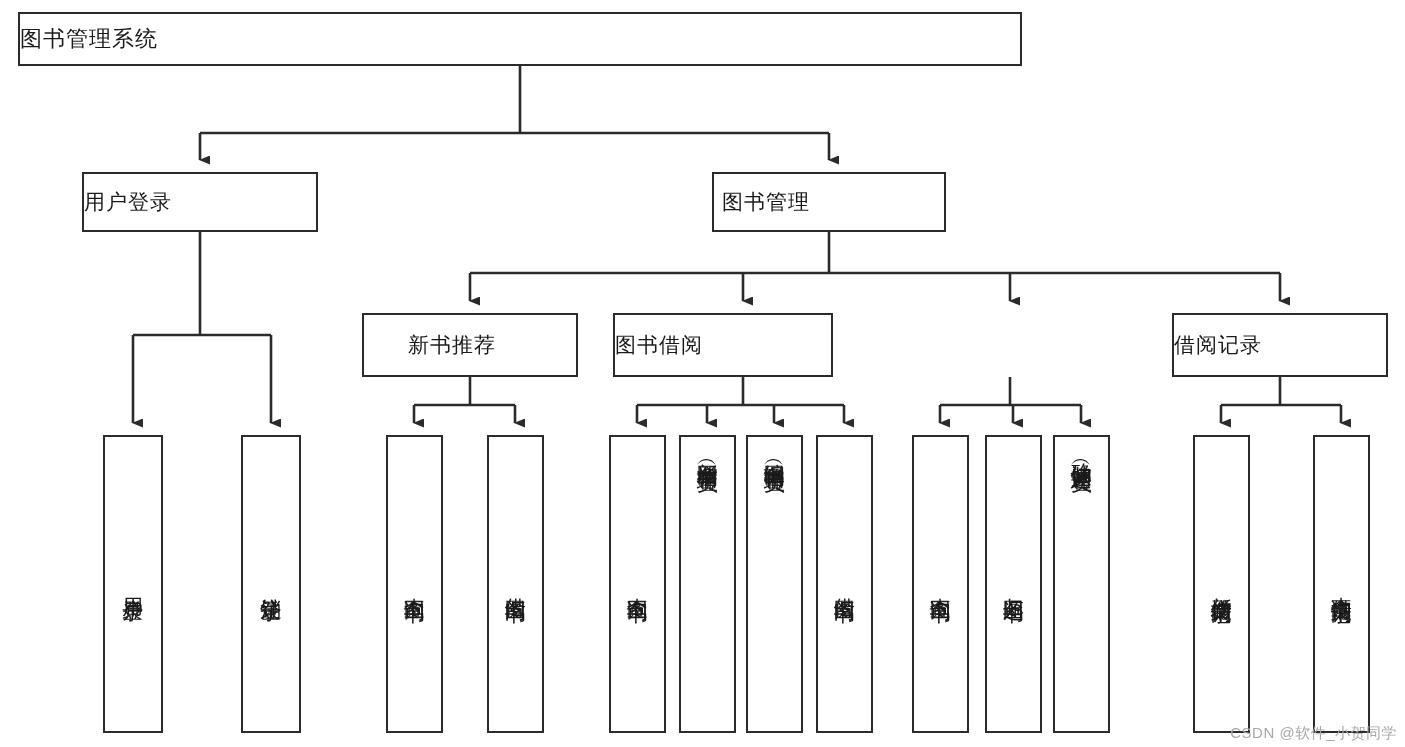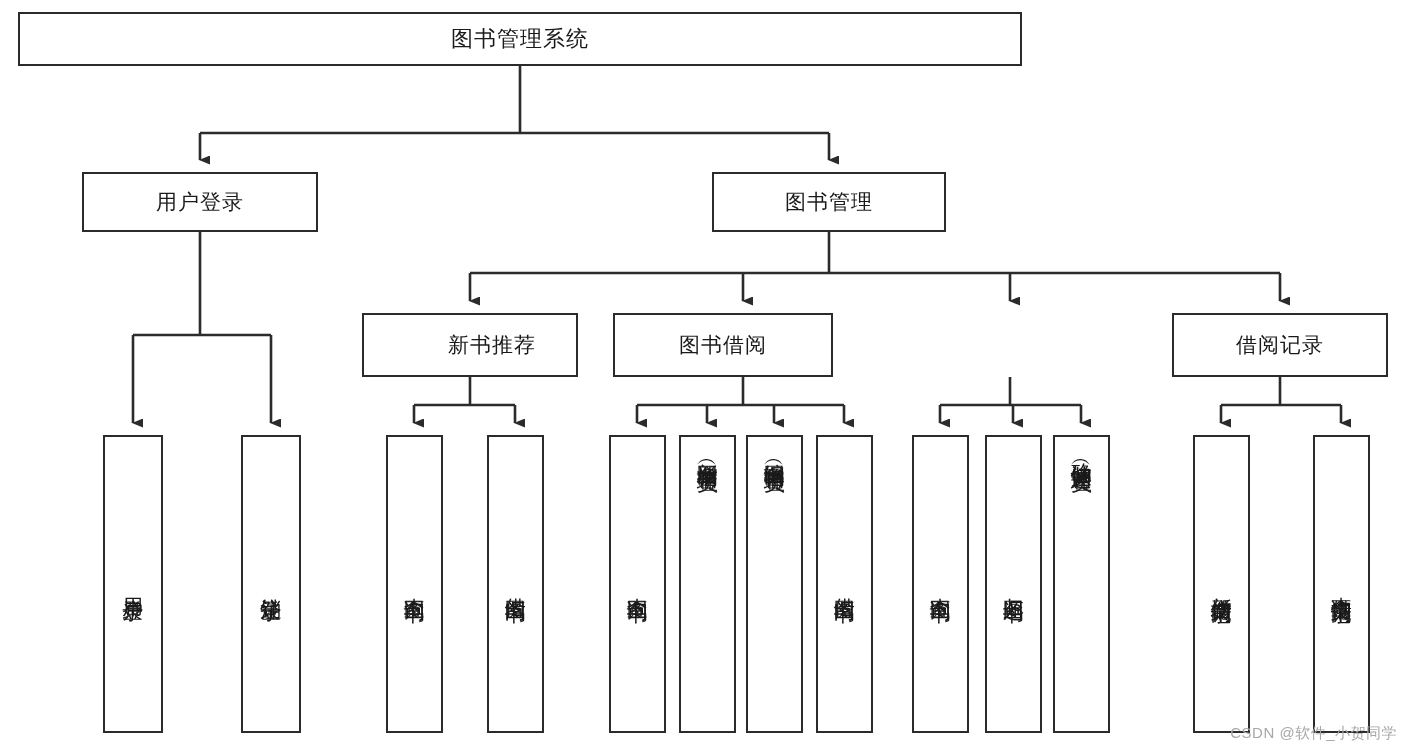--- a/index.html
+++ b/index.html
@@ -26,21 +26,21 @@
     height: 747px;
     pointer-events: none;
   }
   .node {
     position: absolute;
     box-sizing: border-box;
     border: 2px solid #2b2b2b;
     background: #ffffff;
     display: flex;
     align-items: center;
-    justify-content: center;
+    justify-content: flex-start;
     color: #1a1a1a;
     z-index: 2;
   }
   .node-h {
     font-size: 21px;
     letter-spacing: 1px;
     line-height: 1.15;
     text-align: center;
     white-space: nowrap;
   }
@@ -124,21 +124,21 @@
       </g>
   </svg>
 
   <div class="node node-root" style="left: 18px; top: 12px; width: 1004px; height: 54px;">
     <span class="node-h">图书管理系统</span>
   </div>
 
   <div class="node" style="left: 82px; top: 172px; width: 236px; height: 60px;">
     <span class="node-h">用户登录</span>
   </div>
-  <div class="node" style="left: 712px; top: 172px; width: 234px; height: 60px;">
+  <div class="node" style="left: 712px; top: 172px; width: 234px; height: 60px; padding-left: 8px;">
     <span class="node-h">图书管理</span>
   </div>
 
   <div class="node" style="left: 362px; top: 313px; width: 216px; height: 64px; padding-left: 44px;">
     <span class="node-h">新书推荐</span>
   </div>
   <div class="node" style="left: 613px; top: 313px; width: 220px; height: 64px;">
     <span class="node-h">图书借阅</span>
   </div>
   <div class="node" style="left: 1172px; top: 313px; width: 216px; height: 64px;">

